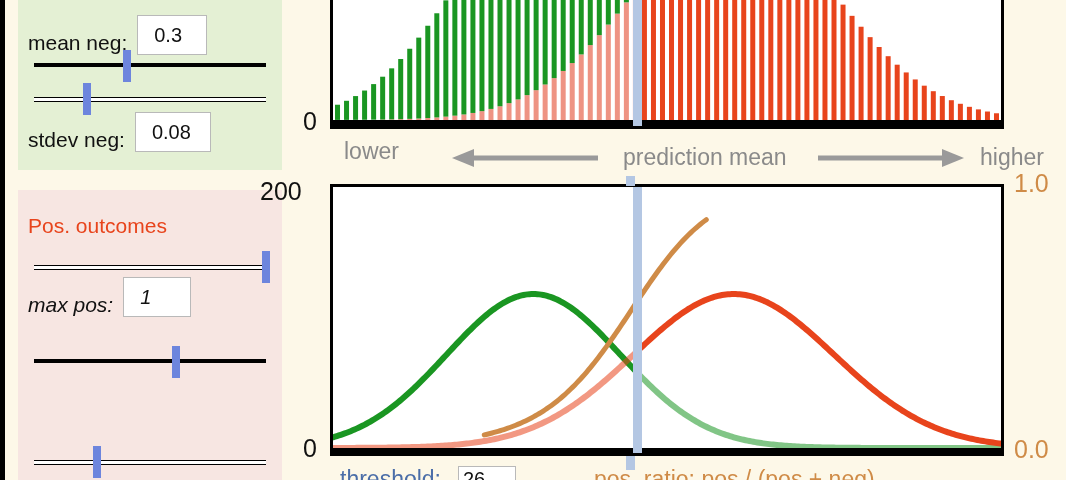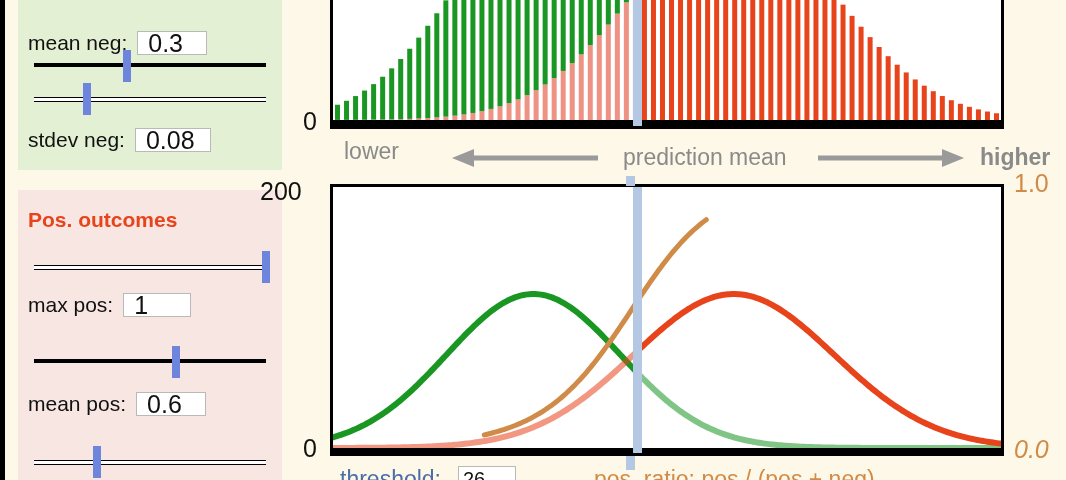--- a/index.html
+++ b/index.html
@@ -93,27 +93,27 @@
     display: flex;
     align-items: flex-end;
   }
   .fieldrow .lbl {
     font-size: 21px;
     color: #111;
     white-space: nowrap;
   }
   .fieldrow .box {
     margin-left: 10px;
-    height: 24px;
+    height: 40px;
     background: #fff;
     border: 1px solid #b9b9b9;
     display: flex;
     align-items: center;
-    padding: 0 10px;
-    font-size: 25px;
+    padding: 0 16px;
+    font-size: 20px;
     color: #111;
     box-sizing: border-box;
   }
   .box.w70 { width: 70px; }
   .box.w76 { width: 76px; }
   .box.w68 { width: 68px; }
 
   
   .chart {
     position: absolute;
@@ -198,38 +198,34 @@
         <div class="track"></div>
         <div class="handle" id="h-stdev-neg" style="left: 53.36px;"></div>
       </div>
       <div class="fieldrow" style="top:220px;">
         <span class="lbl">stdev neg:</span>
         <span class="box w76">0.08</span>
       </div>
     </div>
 
     <div class="panel panel-pos">
-      <div class="panel-title" style="top:18px;font-weight:bold;">Pos. outcomes</div>
+      <div class="panel-title" style="top:24px;">Pos. outcomes</div>
 
       <div class="slider thin" style="top:63px;">
         <div class="track"></div>
         <div class="handle" id="h-max-pos" style="left: 232px;"></div>
       </div>
-      <div class="fieldrow" style="top:99px;">
+      <div class="fieldrow" style="top:99px;font-style:italic;">
         <span class="lbl">max pos:</span>
         <span class="box w68">1</span>
       </div>
 
       <div class="slider" style="top:158px;">
         <div class="track"></div>
         <div class="handle" id="h-mean-pos" style="left: 141.52px;"></div>
-      </div>
-      <div class="fieldrow" style="top:198px;">
-        <span class="lbl">mean pos:</span>
-        <span class="box w70">0.6</span>
       </div>
 
       <div class="slider thin" style="top:258px;">
         <div class="track"></div>
         <div class="handle" id="h-stdev-pos" style="left: 62.64px;"></div>
       </div>
     </div>
   </div>
 
   <div class="chart" id="chart-top">
@@ -373,39 +369,39 @@
     <polygon points="0,10 22,1 22,19" fill="#9a9a9a"></polygon>
   </svg>
 
   <span class="axlabel gray" style="left:623px; top:144px;">prediction mean</span>
 
   <svg class="arrow-svg" style="left:818px; top:148px;" width="146" height="20">
     <line x1="0" y1="10" x2="128" y2="10" stroke="#9a9a9a" stroke-width="5"></line>
     <polygon points="146,10 124,1 124,19" fill="#9a9a9a"></polygon>
   </svg>
 
-  <span class="axlabel gray" style="left:980px; top:144px;font-weight:bold;">higher</span>
+  <span class="axlabel gray" style="left:980px; top:144px;">higher</span>
 
   <div class="chart" id="chart-bottom">
     <svg class="plot" id="curve-svg" width="668" height="266" viewBox="0 0 668 266">
         <path d="M0.00 250.26 L1.96 249.69 L3.93 249.09 L5.89 248.47 L7.86 247.82 L9.82 247.14 L11.79 246.44 L13.75 245.71 L15.72 244.95 L17.68 244.17 L19.65 243.35 L21.61 242.50 L23.58 241.63 L25.54 240.72 L27.51 239.78 L29.47 238.81 L31.44 237.80 L33.40 236.77 L35.36 235.69 L37.33 234.59 L39.29 233.45 L41.26 232.28 L43.22 231.07 L45.19 229.83 L47.15 228.55 L49.12 227.23 L51.08 225.89 L53.05 224.50 L55.01 223.08 L56.98 221.63 L58.94 220.14 L60.91 218.62 L62.87 217.06 L64.84 215.47 L66.80 213.84 L68.76 212.19 L70.73 210.50 L72.69 208.77 L74.66 207.02 L76.62 205.24 L78.59 203.43 L80.55 201.58 L82.52 199.72 L84.48 197.82 L86.45 195.90 L88.41 193.96 L90.38 191.99 L92.34 190.00 L94.31 187.99 L96.27 185.96 L98.24 183.92 L100.20 181.86 L102.16 179.79 L104.13 177.70 L106.09 175.61 L108.06 173.51 L110.02 171.40 L111.99 169.29 L113.95 167.18 L115.92 165.07 L117.88 162.96 L119.85 160.85 L121.81 158.75 L123.78 156.66 L125.74 154.59 L127.71 152.53 L129.67 150.48 L131.64 148.45 L133.60 146.45 L135.56 144.47 L137.53 142.51 L139.49 140.59 L141.46 138.69 L143.42 136.83 L145.39 135.01 L147.35 133.22 L149.32 131.47 L151.28 129.77 L153.25 128.12 L155.21 126.51 L157.18 124.95 L159.14 123.45 L161.11 121.99 L163.07 120.60 L165.04 119.26 L167.00 117.99 L168.96 116.78 L170.93 115.63 L172.89 114.54 L174.86 113.53 L176.82 112.58 L178.79 111.71 L180.75 110.90 L182.72 110.17 L184.68 109.51 L186.65 108.93 L188.61 108.42 L190.58 107.99 L192.54 107.64 L194.51 107.36 L196.47 107.17 L198.44 107.05 L200.40 107.01 L202.36 107.05 L204.33 107.17 L206.29 107.36 L208.26 107.64 L210.22 107.99 L212.19 108.42 L214.15 108.93 L216.12 109.51 L218.08 110.17 L220.05 110.90 L222.01 111.71 L223.98 112.58 L225.94 113.53 L227.91 114.54 L229.87 115.63 L231.84 116.78 L233.80 117.99 L235.76 119.26 L237.73 120.60 L239.69 121.99 L241.66 123.45 L243.62 124.95 L245.59 126.51 L247.55 128.12 L249.52 129.77 L251.48 131.47 L253.45 133.22 L255.41 135.01 L257.38 136.83 L259.34 138.69 L261.31 140.59 L263.27 142.51 L265.24 144.47 L267.20 146.45 L269.16 148.45 L271.13 150.48 L273.09 152.53 L275.06 154.59 L277.02 156.66 L278.99 158.75 L280.95 160.85 L282.92 162.96 L284.88 165.07 L286.85 167.18 L288.81 169.29 L290.78 171.40 L292.74 173.51 L294.71 175.61 L296.67 177.70 L298.64 179.79 L300.60 181.86 L302.56 183.92 L304.53 185.96 " fill="none" stroke="#1a9622" stroke-width="6" stroke-linecap="round" opacity="1"></path>
         <path d="M304.53 185.96 L306.49 187.99 L308.46 190.00 L310.42 191.99 L312.39 193.96 L314.35 195.90 L316.32 197.82 L318.28 199.72 L320.25 201.58 L322.21 203.43 L324.18 205.24 L326.14 207.02 L328.11 208.77 L330.07 210.50 L332.04 212.19 L334.00 213.84 L335.96 215.47 L337.93 217.06 L339.89 218.62 L341.86 220.14 L343.82 221.63 L345.79 223.08 L347.75 224.50 L349.72 225.89 L351.68 227.23 L353.65 228.55 L355.61 229.83 L357.58 231.07 L359.54 232.28 L361.51 233.45 L363.47 234.59 L365.44 235.69 L367.40 236.77 L369.36 237.80 L371.33 238.81 L373.29 239.78 L375.26 240.72 L377.22 241.63 L379.19 242.50 L381.15 243.35 L383.12 244.17 L385.08 244.95 L387.05 245.71 L389.01 246.44 L390.98 247.14 L392.94 247.82 L394.91 248.47 L396.87 249.09 L398.84 249.69 L400.80 250.26 L402.76 250.81 L404.73 251.33 L406.69 251.84 L408.66 252.32 L410.62 252.78 L412.59 253.22 L414.55 253.64 L416.52 254.04 L418.48 254.42 L420.45 254.79 L422.41 255.14 L424.38 255.47 L426.34 255.78 L428.31 256.08 L430.27 256.37 L432.24 256.64 L434.20 256.89 L436.16 257.14 L438.13 257.37 L440.09 257.59 L442.06 257.79 L444.02 257.99 L445.99 258.18 L447.95 258.35 L449.92 258.52 L451.88 258.68 L453.85 258.82 L455.81 258.96 L457.78 259.09 L459.74 259.22 L461.71 259.34 L463.67 259.45 L465.64 259.55 L467.60 259.65 L469.56 259.74 L471.53 259.82 L473.49 259.90 L475.46 259.98 L477.42 260.05 L479.39 260.12 L481.35 260.18 L483.32 260.24 L485.28 260.29 L487.25 260.34 L489.21 260.39 L491.18 260.43 L493.14 260.48 L495.11 260.51 L497.07 260.55 L499.04 260.58 L501.00 260.61 L502.96 260.64 L504.93 260.67 L506.89 260.70 L508.86 260.72 L510.82 260.74 L512.79 260.76 L514.75 260.78 L516.72 260.80 L518.68 260.81 L520.65 260.83 L522.61 260.84 L524.58 260.85 L526.54 260.87 L528.51 260.88 L530.47 260.89 L532.44 260.90 L534.40 260.91 L536.36 260.91 L538.33 260.92 L540.29 260.93 L542.26 260.93 L544.22 260.94 L546.19 260.94 L548.15 260.95 L550.12 260.95 L552.08 260.96 L554.05 260.96 L556.01 260.96 L557.98 260.97 L559.94 260.97 L561.91 260.97 L563.87 260.98 L565.84 260.98 L567.80 260.98 L569.76 260.98 L571.73 260.98 L573.69 260.99 L575.66 260.99 L577.62 260.99 L579.59 260.99 L581.55 260.99 L583.52 260.99 L585.48 260.99 L587.45 260.99 L589.41 260.99 L591.38 260.99 L593.34 260.99 L595.31 261.00 L597.27 261.00 L599.24 261.00 L601.20 261.00 L603.16 261.00 L605.13 261.00 L607.09 261.00 L609.06 261.00 L611.02 261.00 L612.99 261.00 L614.95 261.00 L616.92 261.00 L618.88 261.00 L620.85 261.00 L622.81 261.00 L624.78 261.00 L626.74 261.00 L628.71 261.00 L630.67 261.00 L632.64 261.00 L634.60 261.00 L636.56 261.00 L638.53 261.00 L640.49 261.00 L642.46 261.00 L644.42 261.00 L646.39 261.00 L648.35 261.00 L650.32 261.00 L652.28 261.00 L654.25 261.00 L656.21 261.00 L658.18 261.00 L660.14 261.00 L662.11 261.00 L664.07 261.00 L666.04 261.00 L668.00 261.00 " fill="none" stroke="#1a9622" stroke-width="6" stroke-linecap="round" opacity="0.55"></path>
         <path d="M0.00 260.95 L1.96 260.94 L3.93 260.94 L5.89 260.93 L7.86 260.93 L9.82 260.92 L11.79 260.92 L13.75 260.91 L15.72 260.90 L17.68 260.90 L19.65 260.89 L21.61 260.88 L23.58 260.87 L25.54 260.86 L27.51 260.85 L29.47 260.84 L31.44 260.83 L33.40 260.81 L35.36 260.80 L37.33 260.79 L39.29 260.77 L41.26 260.75 L43.22 260.74 L45.19 260.72 L47.15 260.70 L49.12 260.67 L51.08 260.65 L53.05 260.63 L55.01 260.60 L56.98 260.57 L58.94 260.54 L60.91 260.51 L62.87 260.48 L64.84 260.44 L66.80 260.40 L68.76 260.36 L70.73 260.32 L72.69 260.28 L74.66 260.23 L76.62 260.18 L78.59 260.12 L80.55 260.07 L82.52 260.01 L84.48 259.94 L86.45 259.88 L88.41 259.81 L90.38 259.73 L92.34 259.65 L94.31 259.57 L96.27 259.48 L98.24 259.39 L100.20 259.29 L102.16 259.19 L104.13 259.08 L106.09 258.96 L108.06 258.84 L110.02 258.72 L111.99 258.58 L113.95 258.44 L115.92 258.29 L117.88 258.14 L119.85 257.98 L121.81 257.81 L123.78 257.63 L125.74 257.44 L127.71 257.25 L129.67 257.04 L131.64 256.83 L133.60 256.60 L135.56 256.37 L137.53 256.12 L139.49 255.86 L141.46 255.59 L143.42 255.31 L145.39 255.02 L147.35 254.72 L149.32 254.40 L151.28 254.07 L153.25 253.72 L155.21 253.36 L157.18 252.99 L159.14 252.60 L161.11 252.19 L163.07 251.77 L165.04 251.33 L167.00 250.88 L168.96 250.41 L170.93 249.92 L172.89 249.41 L174.86 248.88 L176.82 248.34 L178.79 247.77 L180.75 247.19 L182.72 246.58 L184.68 245.96 L186.65 245.31 L188.61 244.64 L190.58 243.95 L192.54 243.24 L194.51 242.50 L196.47 241.75 L198.44 240.97 L200.40 240.16 L202.36 239.33 L204.33 238.48 L206.29 237.60 L208.26 236.70 L210.22 235.77 L212.19 234.81 L214.15 233.83 L216.12 232.83 L218.08 231.80 L220.05 230.74 L222.01 229.66 L223.98 228.55 L225.94 227.41 L227.91 226.25 L229.87 225.06 L231.84 223.84 L233.80 222.60 L235.76 221.33 L237.73 220.04 L239.69 218.72 L241.66 217.37 L243.62 216.00 L245.59 214.61 L247.55 213.19 L249.52 211.74 L251.48 210.27 L253.45 208.77 L255.41 207.26 L257.38 205.72 L259.34 204.15 L261.31 202.57 L263.27 200.96 L265.24 199.34 L267.20 197.69 L269.16 196.03 L271.13 194.35 L273.09 192.65 L275.06 190.93 L277.02 189.20 L278.99 187.45 L280.95 185.69 L282.92 183.92 L284.88 182.14 L286.85 180.34 L288.81 178.54 L290.78 176.73 L292.74 174.91 L294.71 173.09 L296.67 171.26 L298.64 169.43 L300.60 167.60 L302.56 165.77 L304.53 163.94 " fill="none" stroke="#e8441c" stroke-width="6" stroke-linecap="round" opacity="0.55"></path>
         <path d="M304.53 163.94 L306.49 162.11 L308.46 160.29 L310.42 158.47 L312.39 156.66 L314.35 154.86 L316.32 153.07 L318.28 151.30 L320.25 149.53 L322.21 147.78 L324.18 146.05 L326.14 144.34 L328.11 142.64 L330.07 140.97 L332.04 139.32 L334.00 137.69 L335.96 136.10 L337.93 134.53 L339.89 132.98 L341.86 131.47 L343.82 130.00 L345.79 128.55 L347.75 127.15 L349.72 125.78 L351.68 124.44 L353.65 123.15 L355.61 121.90 L357.58 120.69 L359.54 119.53 L361.51 118.41 L363.47 117.33 L365.44 116.31 L367.40 115.33 L369.36 114.40 L371.33 113.53 L373.29 112.70 L375.26 111.93 L377.22 111.21 L379.19 110.55 L381.15 109.94 L383.12 109.39 L385.08 108.89 L387.05 108.45 L389.01 108.07 L390.98 107.75 L392.94 107.48 L394.91 107.28 L396.87 107.13 L398.84 107.04 L400.80 107.01 L402.76 107.04 L404.73 107.13 L406.69 107.28 L408.66 107.48 L410.62 107.75 L412.59 108.07 L414.55 108.45 L416.52 108.89 L418.48 109.39 L420.45 109.94 L422.41 110.55 L424.38 111.21 L426.34 111.93 L428.31 112.70 L430.27 113.53 L432.24 114.40 L434.20 115.33 L436.16 116.31 L438.13 117.33 L440.09 118.41 L442.06 119.53 L444.02 120.69 L445.99 121.90 L447.95 123.15 L449.92 124.44 L451.88 125.78 L453.85 127.15 L455.81 128.55 L457.78 130.00 L459.74 131.47 L461.71 132.98 L463.67 134.53 L465.64 136.10 L467.60 137.69 L469.56 139.32 L471.53 140.97 L473.49 142.64 L475.46 144.34 L477.42 146.05 L479.39 147.78 L481.35 149.53 L483.32 151.30 L485.28 153.07 L487.25 154.86 L489.21 156.66 L491.18 158.47 L493.14 160.29 L495.11 162.11 L497.07 163.94 L499.04 165.77 L501.00 167.60 L502.96 169.43 L504.93 171.26 L506.89 173.09 L508.86 174.91 L510.82 176.73 L512.79 178.54 L514.75 180.34 L516.72 182.14 L518.68 183.92 L520.65 185.69 L522.61 187.45 L524.58 189.20 L526.54 190.93 L528.51 192.65 L530.47 194.35 L532.44 196.03 L534.40 197.69 L536.36 199.34 L538.33 200.96 L540.29 202.57 L542.26 204.15 L544.22 205.72 L546.19 207.26 L548.15 208.77 L550.12 210.27 L552.08 211.74 L554.05 213.19 L556.01 214.61 L557.98 216.00 L559.94 217.37 L561.91 218.72 L563.87 220.04 L565.84 221.33 L567.80 222.60 L569.76 223.84 L571.73 225.06 L573.69 226.25 L575.66 227.41 L577.62 228.55 L579.59 229.66 L581.55 230.74 L583.52 231.80 L585.48 232.83 L587.45 233.83 L589.41 234.81 L591.38 235.77 L593.34 236.70 L595.31 237.60 L597.27 238.48 L599.24 239.33 L601.20 240.16 L603.16 240.97 L605.13 241.75 L607.09 242.50 L609.06 243.24 L611.02 243.95 L612.99 244.64 L614.95 245.31 L616.92 245.96 L618.88 246.58 L620.85 247.19 L622.81 247.77 L624.78 248.34 L626.74 248.88 L628.71 249.41 L630.67 249.92 L632.64 250.41 L634.60 250.88 L636.56 251.33 L638.53 251.77 L640.49 252.19 L642.46 252.60 L644.42 252.99 L646.39 253.36 L648.35 253.72 L650.32 254.07 L652.28 254.40 L654.25 254.72 L656.21 255.02 L658.18 255.31 L660.14 255.59 L662.11 255.86 L664.07 256.12 L666.04 256.37 L668.00 256.60 " fill="none" stroke="#e8441c" stroke-width="6" stroke-linecap="round" opacity="1"></path>
         <path d="M151.28 247.90 L153.25 247.45 L155.21 246.97 L157.18 246.48 L159.14 245.97 L161.11 245.45 L163.07 244.90 L165.04 244.34 L167.00 243.75 L168.96 243.14 L170.93 242.51 L172.89 241.86 L174.86 241.18 L176.82 240.48 L178.79 239.76 L180.75 239.01 L182.72 238.23 L184.68 237.42 L186.65 236.59 L188.61 235.73 L190.58 234.84 L192.54 233.91 L194.51 232.96 L196.47 231.97 L198.44 230.95 L200.40 229.89 L202.36 228.80 L204.33 227.67 L206.29 226.50 L208.26 225.29 L210.22 224.05 L212.19 222.77 L214.15 221.44 L216.12 220.07 L218.08 218.66 L220.05 217.21 L222.01 215.71 L223.98 214.17 L225.94 212.58 L227.91 210.95 L229.87 209.26 L231.84 207.53 L233.80 205.76 L235.76 203.93 L237.73 202.05 L239.69 200.13 L241.66 198.16 L243.62 196.13 L245.59 194.06 L247.55 191.94 L249.52 189.76 L251.48 187.54 L253.45 185.28 L255.41 182.96 L257.38 180.59 L259.34 178.18 L261.31 175.73 L263.27 173.23 L265.24 170.68 L267.20 168.10 L269.16 165.47 L271.13 162.81 L273.09 160.11 L275.06 157.37 L277.02 154.60 L278.99 151.80 L280.95 148.98 L282.92 146.12 L284.88 143.24 L286.85 140.35 L288.81 137.43 L290.78 134.50 L292.74 131.55 L294.71 128.60 L296.67 125.64 L298.64 122.68 L300.60 119.71 L302.56 116.75 L304.53 113.80 L306.49 110.85 L308.46 107.92 L310.42 105.00 L312.39 102.10 L314.35 99.23 L316.32 96.37 L318.28 93.55 L320.25 90.75 L322.21 87.98 L324.18 85.25 L326.14 82.56 L328.11 79.91 L330.07 77.29 L332.04 74.73 L334.00 72.20 L335.96 69.73 L337.93 67.30 L339.89 64.92 L341.86 62.59 L343.82 60.31 L345.79 58.09 L347.75 55.92 L349.72 53.80 L351.68 51.74 L353.65 49.74 L355.61 47.79 L357.58 45.89 L359.54 44.05 L361.51 42.26 L363.47 40.53 L365.44 38.85 L367.40 37.23 L369.36 35.66 L371.33 34.14 L373.29 32.67 " fill="none" stroke="#cf8b47" stroke-width="5" stroke-linecap="round" opacity="1"></path>
         <rect x="0" y="261" width="668" height="5" fill="#000"></rect>
       </svg>
     <div class="thresh-line" id="thr-bot" style="left: 299.94px;"></div>
   </div>
 
   <div class="thresh-line outer" style="left:626px; top:176px; height:10px;"></div>
   <div class="thresh-line outer" style="left:626px; top:456px; height:14px;"></div>
 
   <span class="axlabel" style="left:260px; top:177px;">200</span>
   <span class="axlabel" style="left:303px; top:434px;">0</span>
   <span class="axlabel tan" style="left:1014px; top:169px;">1.0</span>
-  <span class="axlabel tan" style="left:1014px; top:435px;font-style:italic;">0.0</span>
+  <span class="axlabel tan" style="left:1014px; top:435px;">0.0</span>
 
   <span class="bottom-lbl blue" style="left:340px; top:466px;">threshold:</span>
   <span class="thr-box" style="left:458px; top:466px; width:58px; height:22px;">26</span>
   <span class="bottom-lbl tan" style="left:594px; top:466px;">pos. ratio: pos / (pos + neg)</span>
 
 </div>
 
 </body></html>

